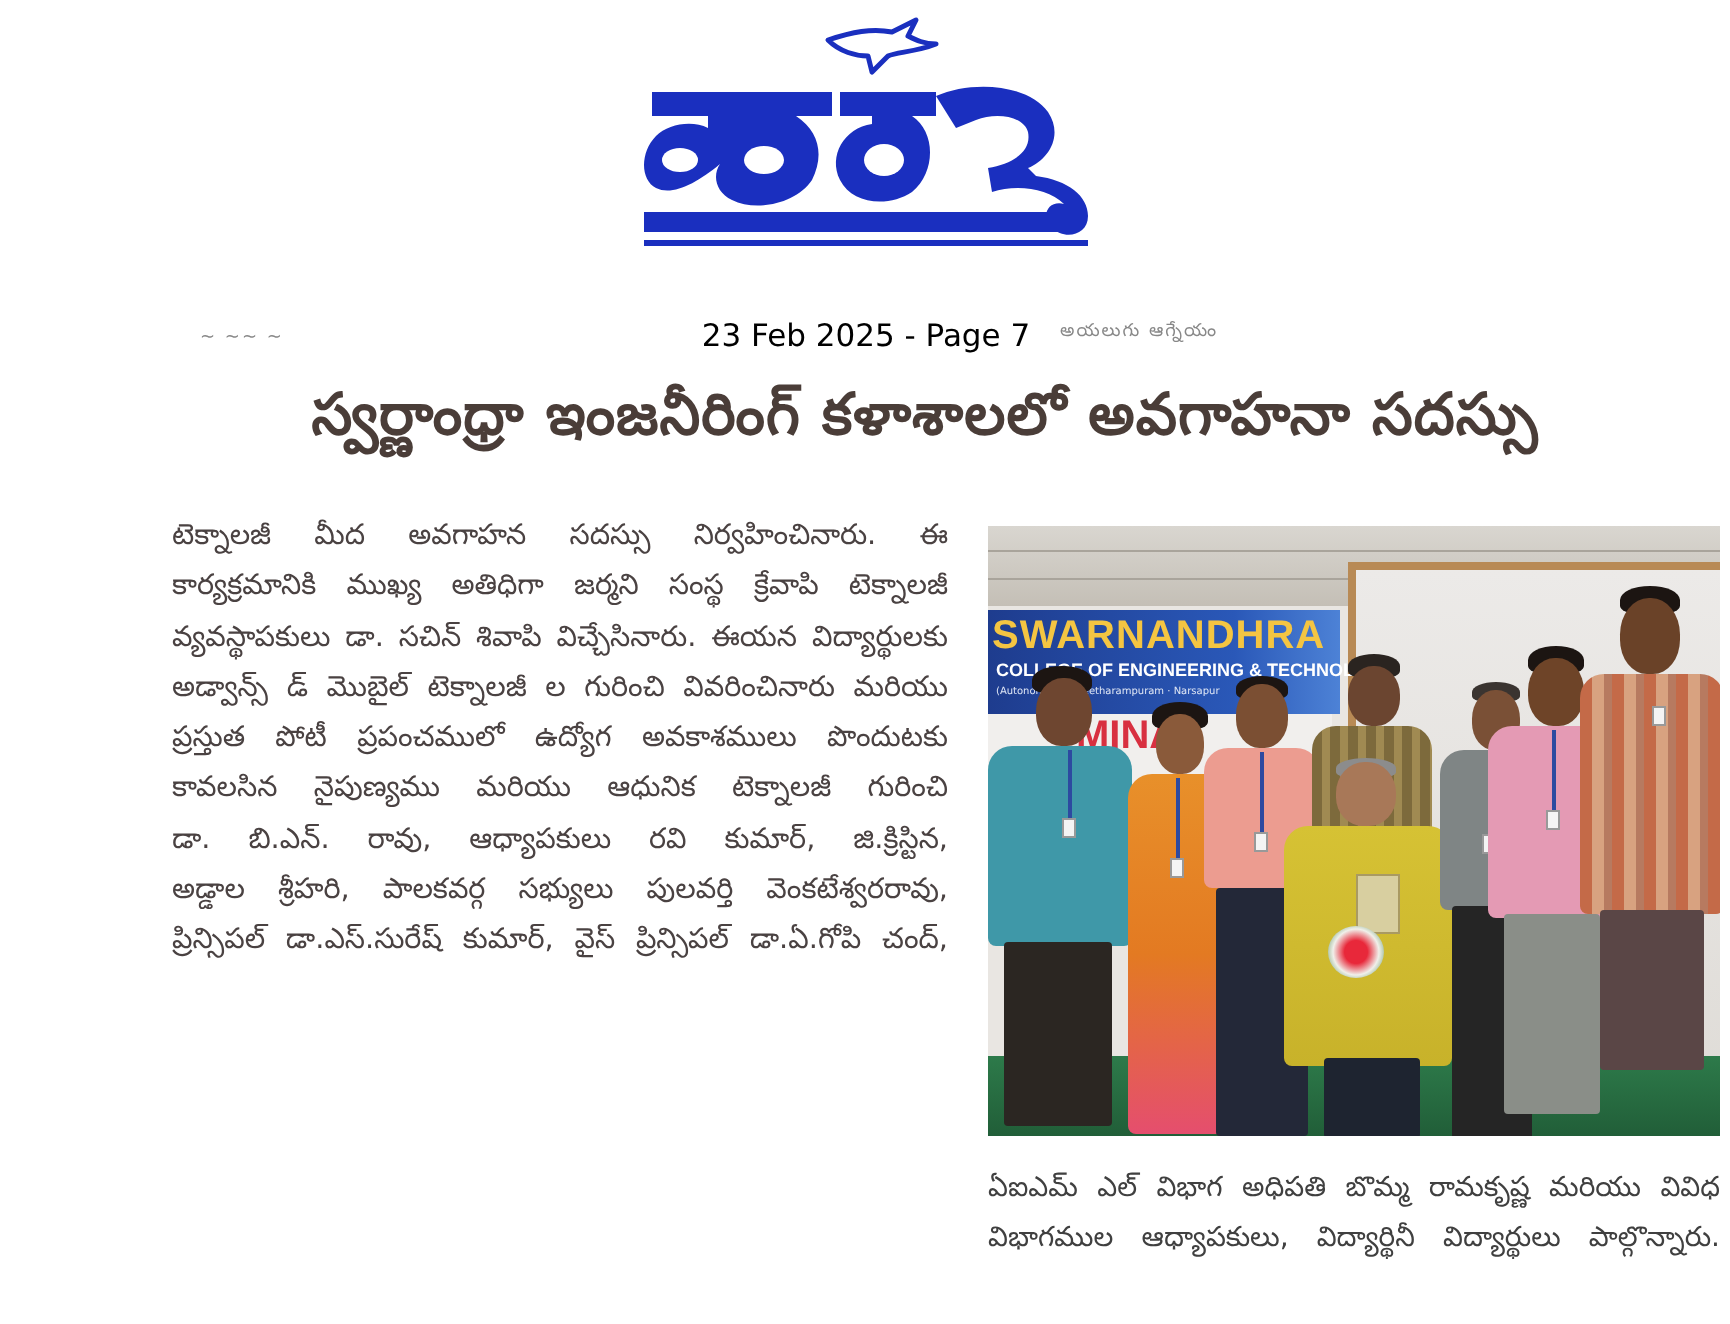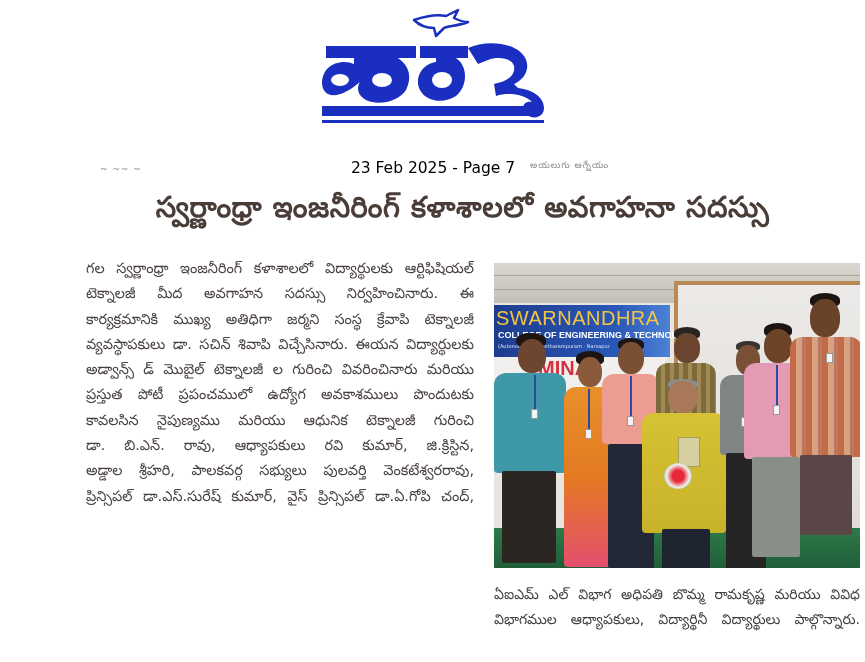--- a/index.html
+++ b/index.html
@@ -38,21 +38,21 @@
     }
     .ceiling { position: absolute; left: 0; top: 0; width: 100%; height: 40px;
       background: linear-gradient(180deg,#d9d6d0,#c4bfb6); }
     .ceiling-line { position: absolute; height: 1px; background: #a9a49b; }
     .wall-right { position: absolute; left: 180px; top: 18px; width: 186px; height: 287px;
       background: linear-gradient(180deg,#eceae8,#dedbd6); border-left: 4px solid #b88a55; border-top: 4px solid #b88a55; }
     .banner {
       position: absolute; left: 0; top: 42px; width: 176px; height: 52px;
       background: linear-gradient(90deg,#1e3c8e,#2a58b8 70%,#4d82d6);
     }
-    .banner-title { position: absolute; left: 2px; top: 2px; font-weight: normal; font-size: 20px; color: #f4c542; letter-spacing: 0.5px; font-family: "Liberation Sans", sans-serif; }
+    .banner-title { position: absolute; left: 2px; top: 2px; font-weight: bold; font-size: 20px; color: #f4c542; letter-spacing: 0.5px; font-family: "Liberation Sans", sans-serif; }
     .banner-sub { position: absolute; left: 4px; top: 25px; font-weight: bold; font-size: 9px; color: #ffffff; font-family: "Liberation Sans", sans-serif; white-space: nowrap; }
     .banner-small { position: absolute; left: 4px; top: 38px; font-size: 5px; color: #dfe6f5; white-space: nowrap; }
     .poster { position: absolute; left: 0; top: 94px; width: 172px; height: 110px; background: #f1efed; }
     .poster-word { position: absolute; left: 44px; top: 0; font-weight: bold; font-size: 20px; color: #d83040; font-family: "Liberation Sans", sans-serif; }
     .poster-on { position: absolute; left: 56px; top: 24px; font-size: 9px; color: #333; font-family: "Liberation Sans", sans-serif; }
     .floor { position: absolute; left: 0; top: 265px; width: 100%; height: 40px; background: linear-gradient(180deg,#2d7a4a,#215e38); }
 
     .person { position: absolute; }
     .head { position: absolute; border-radius: 48% 48% 45% 45%; background: #7a4e34; }
     .hair { position: absolute; border-radius: 50% 50% 30% 30%; background: #1c1512; }
@@ -97,21 +97,20 @@
   </svg>
 </div>
 <div class="dateline">23 Feb 2025 - Page 7</div>
 
 <div class="clip-fragment frag-left">~  ~~  ~</div>
 <div class="clip-fragment frag-right">అయలుగు ఆగ్నేయం</div>
 
 <div class="headline">స్వర్ణాంధ్రా ఇంజనీరింగ్ కళాశాలలో అవగాహనా సదస్సు</div>
 
 <div class="body-col">
-  <span class="body-line">గల స్వర్ణాంధ్రా ఇంజనీరింగ్ కళాశాలలో విద్యార్థులకు ఆర్టిఫిషియల్</span>
   <span class="body-line">టెక్నాలజీ మీద అవగాహన సదస్సు నిర్వహించినారు. ఈ</span>
   <span class="body-line">కార్యక్రమానికి ముఖ్య అతిధిగా జర్మని సంస్థ క్రేవాపి టెక్నాలజీ</span>
   <span class="body-line">వ్యవస్థాపకులు డా. సచిన్ శివాపి విచ్చేసినారు. ఈయన విద్యార్థులకు</span>
   <span class="body-line">అడ్వాన్స్ డ్ మొబైల్ టెక్నాలజీ ల గురించి వివరించినారు మరియు</span>
   <span class="body-line">ప్రస్తుత పోటీ ప్రపంచములో ఉద్యోగ అవకాశములు పొందుటకు</span>
   <span class="body-line">కావలసిన నైపుణ్యము మరియు ఆధునిక టెక్నాలజీ గురించి</span>
   <span class="body-line">డా. బి.ఎన్. రావు, ఆధ్యాపకులు రవి కుమార్, జి.క్రిస్టిన,</span>
   <span class="body-line">అడ్డాల శ్రీహరి, పాలకవర్గ సభ్యులు పులవర్తి వెంకటేశ్వరరావు,</span>
   <span class="body-line">ప్రిన్సిపల్ డా.ఎస్.సురేష్ కుమార్, వైస్ ప్రిన్సిపల్ డా.ఏ.గోపి చంద్,</span>
 </div>

